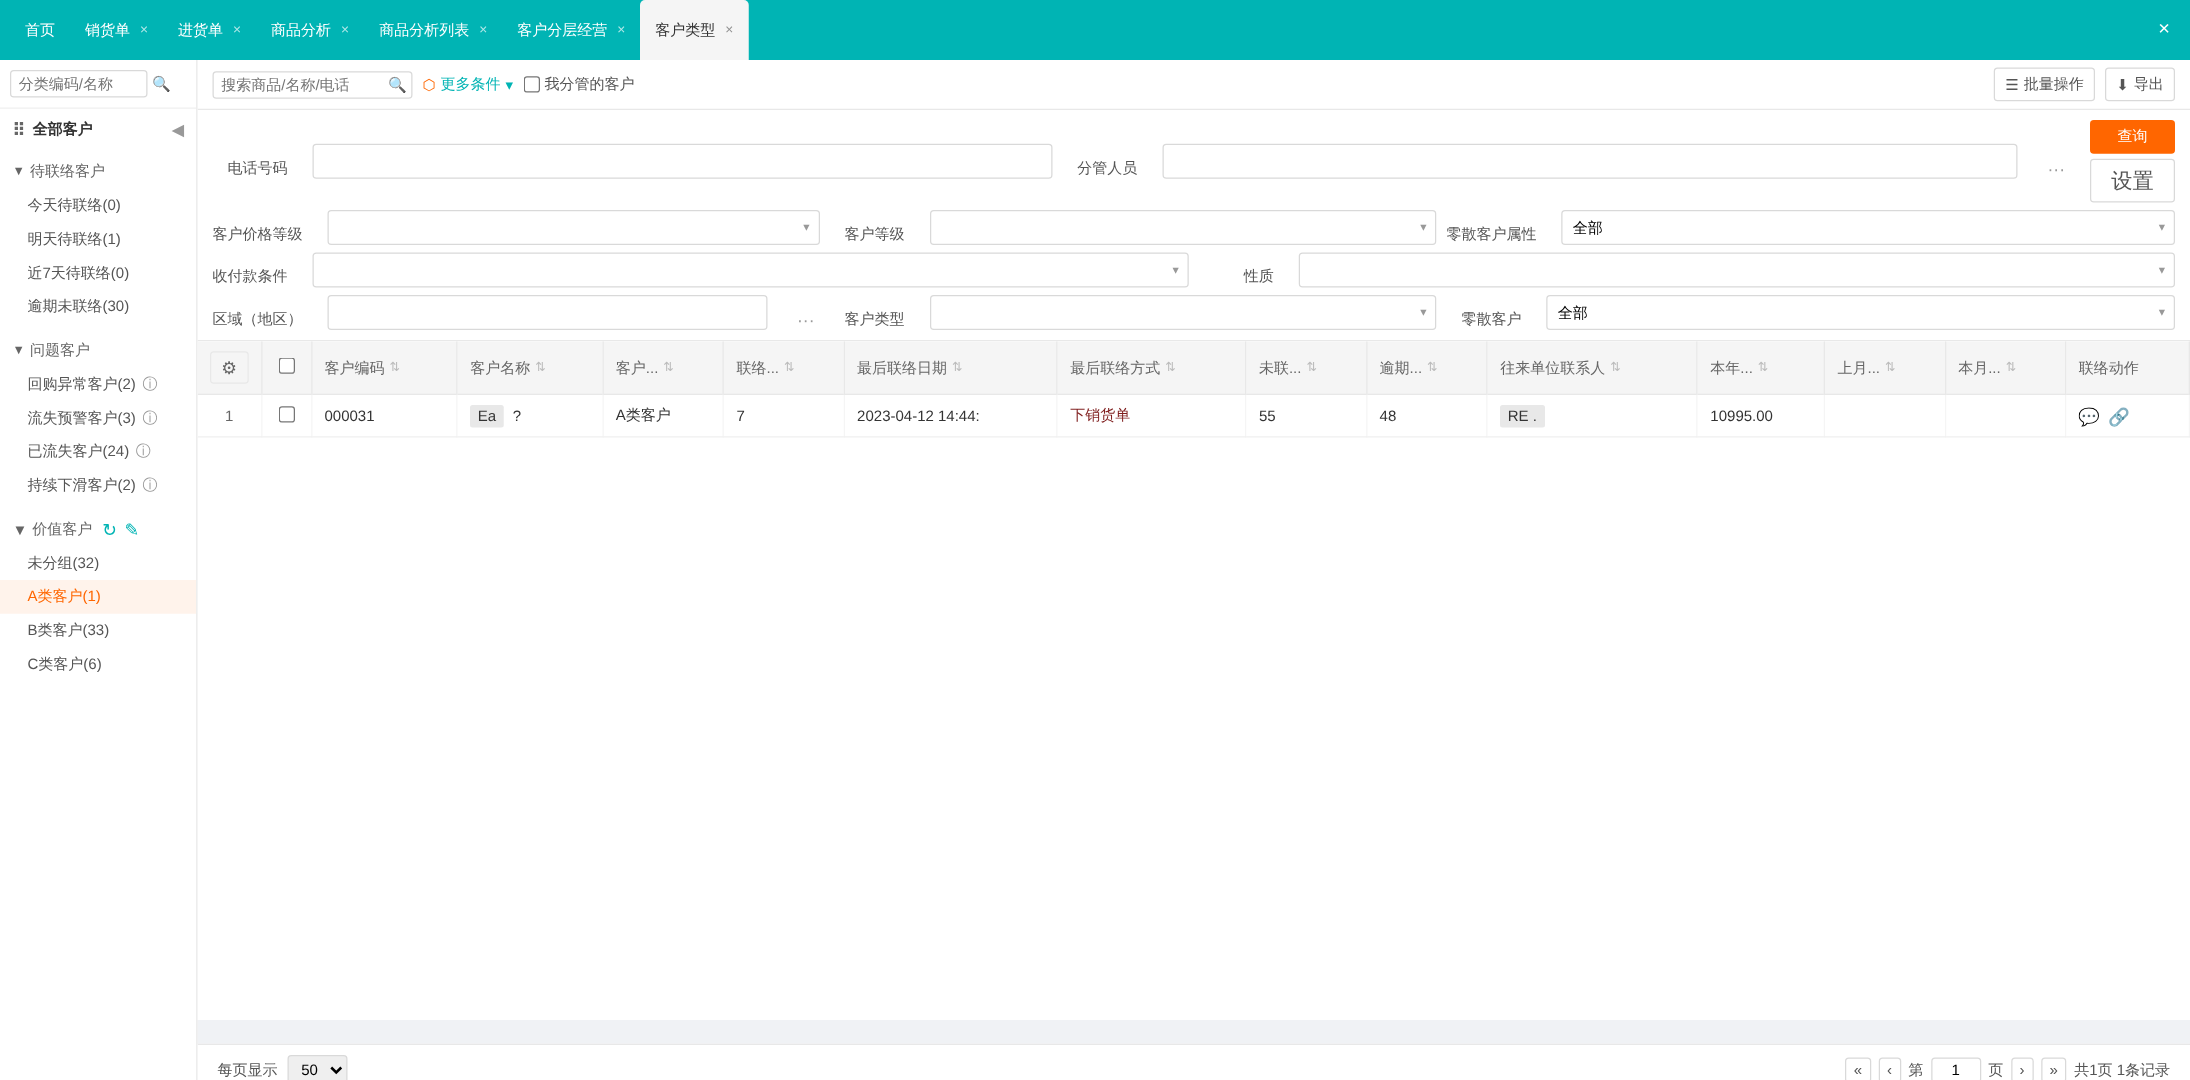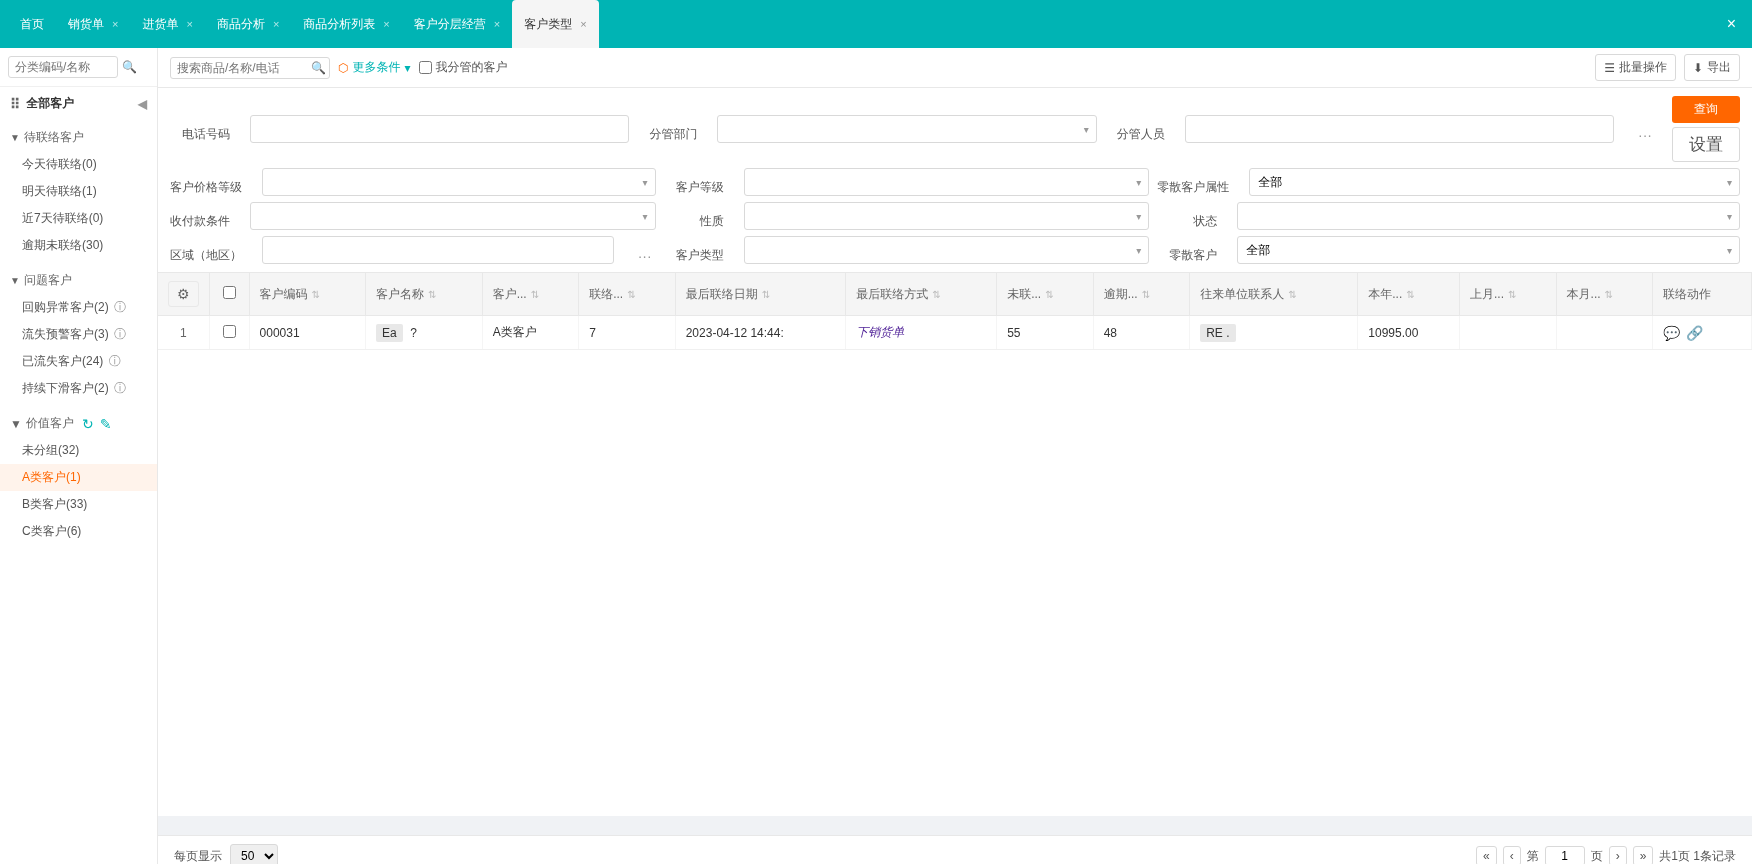--- a/index.html
+++ b/index.html
@@ -324,21 +324,21 @@
     
     .gear-btn {
       background: none;
       border: none;
       cursor: pointer;
       color: #666;
       font-size: 14px;
       padding: 2px 6px;
     }
     
-    .link-text { color: #4c1d95; cursor: pointer; text-decoration: none; font-style: italic; }
+    .link-text { color: #7f1d1d; cursor: pointer; text-decoration: none; }
     
     .action-icons { display: flex; gap: 6px; align-items: center; }
     .action-icon { color: #999; cursor: pointer; font-size: 14px; }
     
     
     .pagination {
       display: flex;
       align-items: center;
       padding: 8px 16px;
       background: white;
@@ -522,28 +522,20 @@
       </div>
     </div>
 
     <div class="adv-filter">
 
       <div class="adv-filter-row">
         <div class="filter-field">
           <span class="filter-label">电话号码</span>
           <input class="filter-input" type="text" style="">
         </div>
-        <div class="filter-field">
-          <span class="filter-label">分管部门</span>
-          <div class="filter-select-wrap">
-            <select>
-              <option></option>
-            </select>
-          </div>
-        </div>
         <div class="filter-field" style="flex:1.2">
           <span class="filter-label">分管人员</span>
           <input class="filter-input" type="text" style="flex: 1 1 0%;">
           <button class="dots-btn">···</button>
         </div>
         <div class="filter-btn-row">
           <button class="btn-query">查询</button>
           <button class="btn-settings">设置</button>
         </div>
       </div>
@@ -579,28 +571,20 @@
         <div class="filter-field">
           <span class="filter-label">收付款条件</span>
           <div class="filter-select-wrap">
             <select>
               <option></option>
             </select>
           </div>
         </div>
         <div class="filter-field">
           <span class="filter-label">性质</span>
-          <div class="filter-select-wrap">
-            <select>
-              <option></option>
-            </select>
-          </div>
-        </div>
-        <div class="filter-field" style="flex:1.2">
-          <span class="filter-label">状态</span>
           <div class="filter-select-wrap">
             <select>
               <option></option>
             </select>
           </div>
         </div>
       </div>
 
       <div class="adv-filter-row">
         <div class="filter-field">

